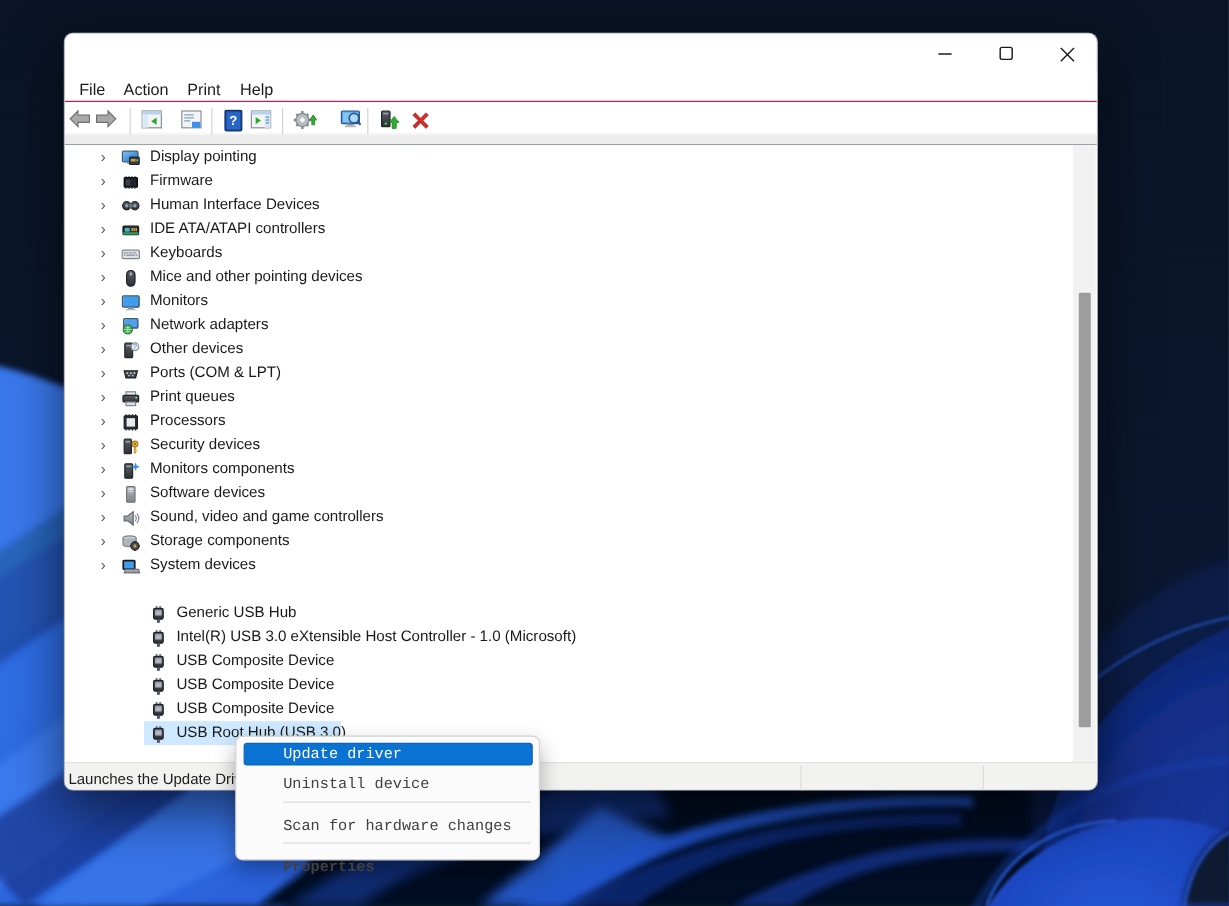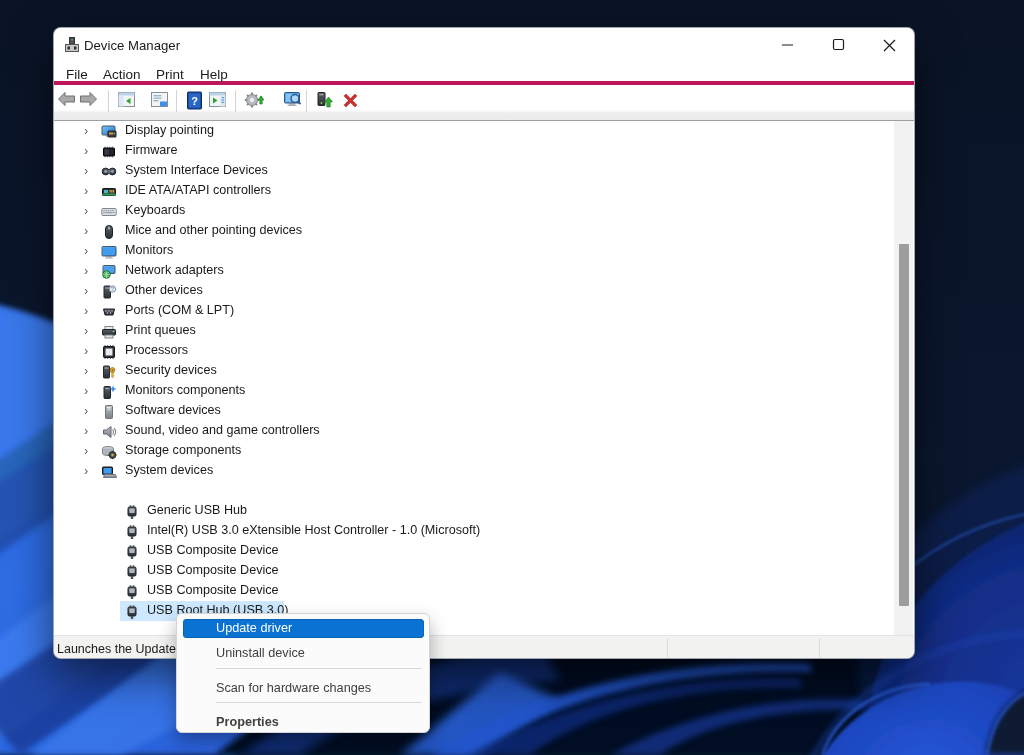--- a/index.html
+++ b/index.html
@@ -8,21 +8,21 @@
   #wall { position:absolute; left:0; top:0; }
   #win { position:absolute; left:53px; top:27px; width:862px; height:632px;
          background:#fff; border-radius:8px; box-shadow:0 16px 44px rgba(0,0,0,0.55);
          overflow:hidden; border:1px solid rgba(70,80,95,0.5); }
   
   #titlebar { position:absolute; left:0; top:0; width:100%; height:33px; background:#fff; }
   #titleicon { position:absolute; left:10px; top:9px; }
   #titletext { position:absolute; left:30px; top:9.5px; font-size:13.2px; color:#1b1b1b; }
   .ctl { position:absolute; top:0; width:46px; height:33px; color:#1b1b1b; text-align:center; }
   
-  #menubar { position:absolute; left:0; top:33px; width:100%; height:24px; background:#fff; border-bottom:4px solid #be185d; }
+  #menubar { position:absolute; left:0; top:33px; width:100%; height:24px; background:#fff; border-bottom:1px solid #be185d; }
   .mitem { position:absolute; top:6px; font-size:13.5px; color:#1b1b1b; }
   
   #toolbar { position:absolute; left:0; top:58px; width:100%; height:35px;
              background:linear-gradient(#ffffff 0 70%, #ececec 80% 100%); border-bottom:1px solid #9aa0a6; }
   .tsep { position:absolute; top:4px; width:1px; height:22px; background:#d4d4d4; }
   .tico { position:absolute; top:5px; }
   
   #tree { position:absolute; left:0; top:93px; width:100%; height:514px; background:#fff; overflow:hidden; }
   .row { position:absolute; left:0; width:100%; height:20px; font-size:12.6px; color:#191919; }
   .row .chev { position:absolute; left:30px; top:2px; width:10px; height:14px; color:#5a5a5a; font-size:12.5px; line-height:14px; }
@@ -32,23 +32,23 @@
   .row .txt2 { position:absolute; left:93px; top:0.5px; white-space:nowrap; }
   
   #sbtrack { position:absolute; right:1px; top:93px; width:19px; height:514px; background:#f2f2f2; }
   #sbthumb { position:absolute; left:5px; top:123px; width:10px; height:362px; background:#9d9d9d; border-radius:1px; }
   
   #statusbar { position:absolute; left:0; top:607px; width:100%; height:25px;
                background:#f2f2f1; border-top:1px solid #e3e3e3; }
   #statustext { position:absolute; left:3px; top:6px; font-size:12.5px; color:#1b1b1b; white-space:nowrap; }
   .ssep { position:absolute; top:2px; width:1px; height:20px; background:#dddddd; }
   
-  #cmenu { position:absolute; left:176px; top:613px; width:254px; height:120px;
+  #cmenu { position:absolute; left:196px; top:613px; width:254px; height:104px;
            background:#fbfbfb; border:1px solid #d4d4d4; border-radius:6px;
-           box-shadow:0 8px 18px rgba(0,0,0,0.3); z-index:10; }
+           box-shadow:0 8px 18px rgba(0,0,0,0.3); z-index:10;font-family:Liberation Mono, monospace; }
   #cm-hl { position:absolute; left:6px; top:5px; width:241px; height:19px;
            background:#0a72d2; border:1px solid #0a64b8; border-radius:3px; }
   .cmtext { position:absolute; left:39px; font-size:12.7px; color:#404040; white-space:nowrap; }
   .cmsep { position:absolute; left:39px; width:206px; height:1px; background:#d9d9d9; }
 </style>
 </head>
 <body>
 <svg width="0" height="0" style="position:absolute;">
 <defs>
 <linearGradient id="gMon" x1="0" y1="0" x2="1" y2="1">
@@ -278,30 +278,20 @@
   <ellipse cx="1095" cy="705" rx="235" ry="195" transform="rotate(-26 1095 705)" fill="url(#backPet)" filter="url(#b1)"></ellipse>
   <path d="M 905 572 C 950 535 1000 515 1055 510" stroke="#2757c8" stroke-width="2" fill="none" opacity="0.8" filter="url(#b1)"></path>
   <ellipse cx="1000" cy="805" rx="212" ry="165" transform="rotate(-20 1000 805)" fill="none" stroke="#1c44b4" stroke-width="3.5" opacity="0.85" filter="url(#b2)"></ellipse>
   <ellipse cx="952" cy="818" rx="152" ry="135" transform="rotate(-16 952 818)" fill="url(#frontPet)" filter="url(#b1)"></ellipse>
   <path d="M 822 755 C 838 712 880 686 930 684" stroke="#2c61dc" stroke-width="2.5" fill="none" opacity="0.9" filter="url(#b1)"></path>
   <path d="M 986 755 C 992 716 1012 692 1042 686 L 1060 755 Z" fill="#081224" opacity="0.9" filter="url(#b2)"></path>
   <path d="M 987 755 C 993 718 1012 694 1040 688" stroke="#2a5ad4" stroke-width="2" fill="none" opacity="0.9" filter="url(#b1)"></path>
 </svg>
 
 <div id="win">
-  <div id="titlebar">
-    <svg id="titleicon" width="16" height="16" viewBox="0 0 16 16">
-      <rect x="5.5" y="0.5" width="5" height="7" fill="#4d4d4d" stroke="#333"></rect>
-      <rect x="7.3" y="2" width="1.6" height="1.6" fill="#39b54a"></rect>
-      <rect x="1.5" y="7.5" width="13" height="7" fill="#c8c8c8" stroke="#555"></rect>
-      <rect x="3.5" y="9.5" width="2.4" height="3" fill="#2a2a2a"></rect>
-      <rect x="10" y="9.5" width="2.4" height="3" fill="#2a2a2a"></rect>
-    </svg>
-    <div id="titletext">Device Manager</div>
-  </div>
   <div class="ctl" style="left:710px;"><svg width="46" height="33">
         <line x1="18" y1="17" x2="29" y2="17" stroke="#1b1b1b" stroke-width="1.2"></line>
       </svg></div>
   <div class="ctl" style="left:761px;"><svg width="46" height="33">
         <rect x="18.5" y="11.5" width="10" height="10" rx="1.5" fill="none" stroke="#1b1b1b" stroke-width="1.2"></rect>
       </svg></div>
   <div class="ctl" style="left:812px;"><svg width="46" height="33">
         <path d="M18 12 L29 23 M29 12 L18 23" stroke="#1b1b1b" stroke-width="1.2"></path>
       </svg></div>
 
@@ -400,21 +390,21 @@
         <svg class="ico" width="16" height="16" viewBox="0 0 16 16">
           <use href="#i-firmware"></use>
         </svg>
         <span class="txt">Firmware</span>
       </div>
   <div class="row" style="top:41px;">
         <span class="chev">›</span>
         <svg class="ico" width="16" height="16" viewBox="0 0 16 16">
           <use href="#i-hid"></use>
         </svg>
-        <span class="txt">System Interface Devices</span>
+        <span class="txt">Human Interface Devices</span>
       </div>
   <div class="row" style="top:61px;">
         <span class="chev">›</span>
         <svg class="ico" width="16" height="16" viewBox="0 0 16 16">
           <use href="#i-ide"></use>
         </svg>
         <span class="txt">IDE ATA/ATAPI controllers</span>
       </div>
   <div class="row" style="top:81px;">
         <span class="chev">›</span>

